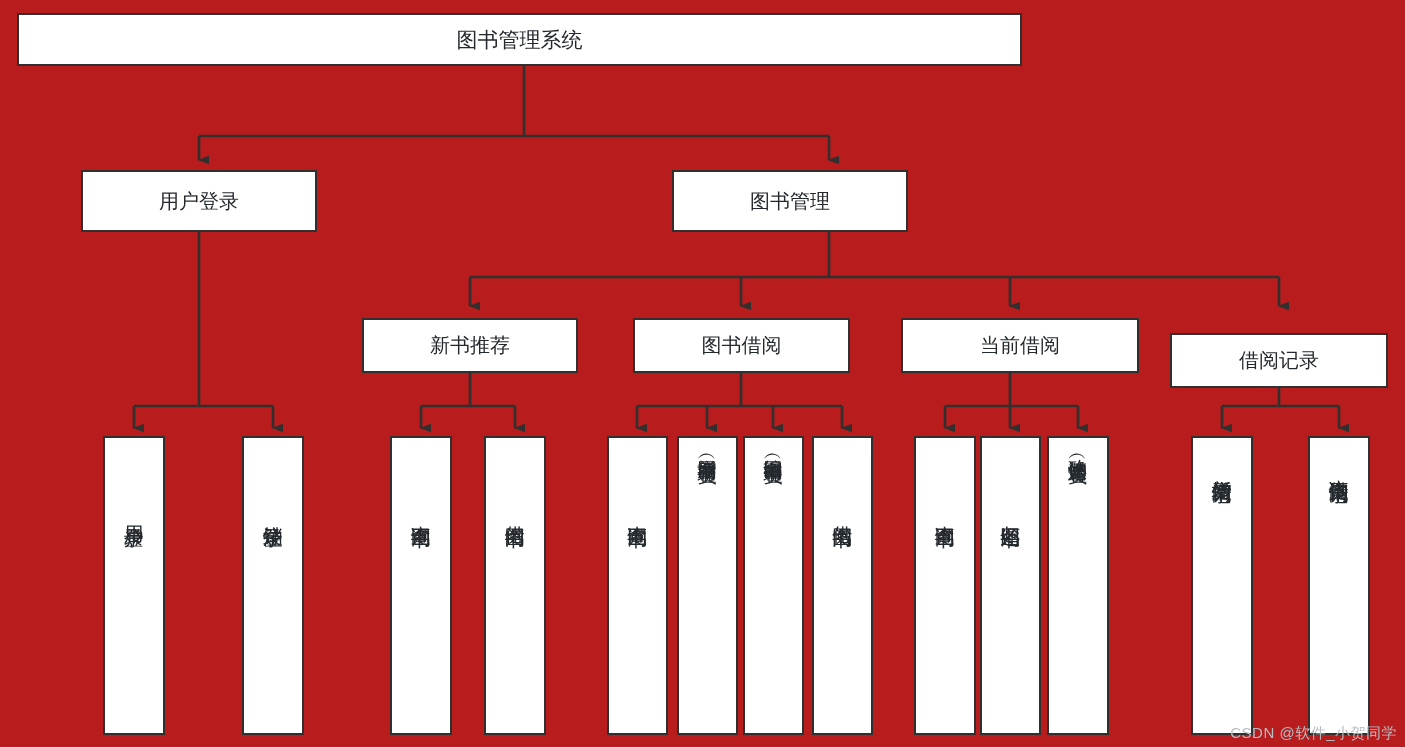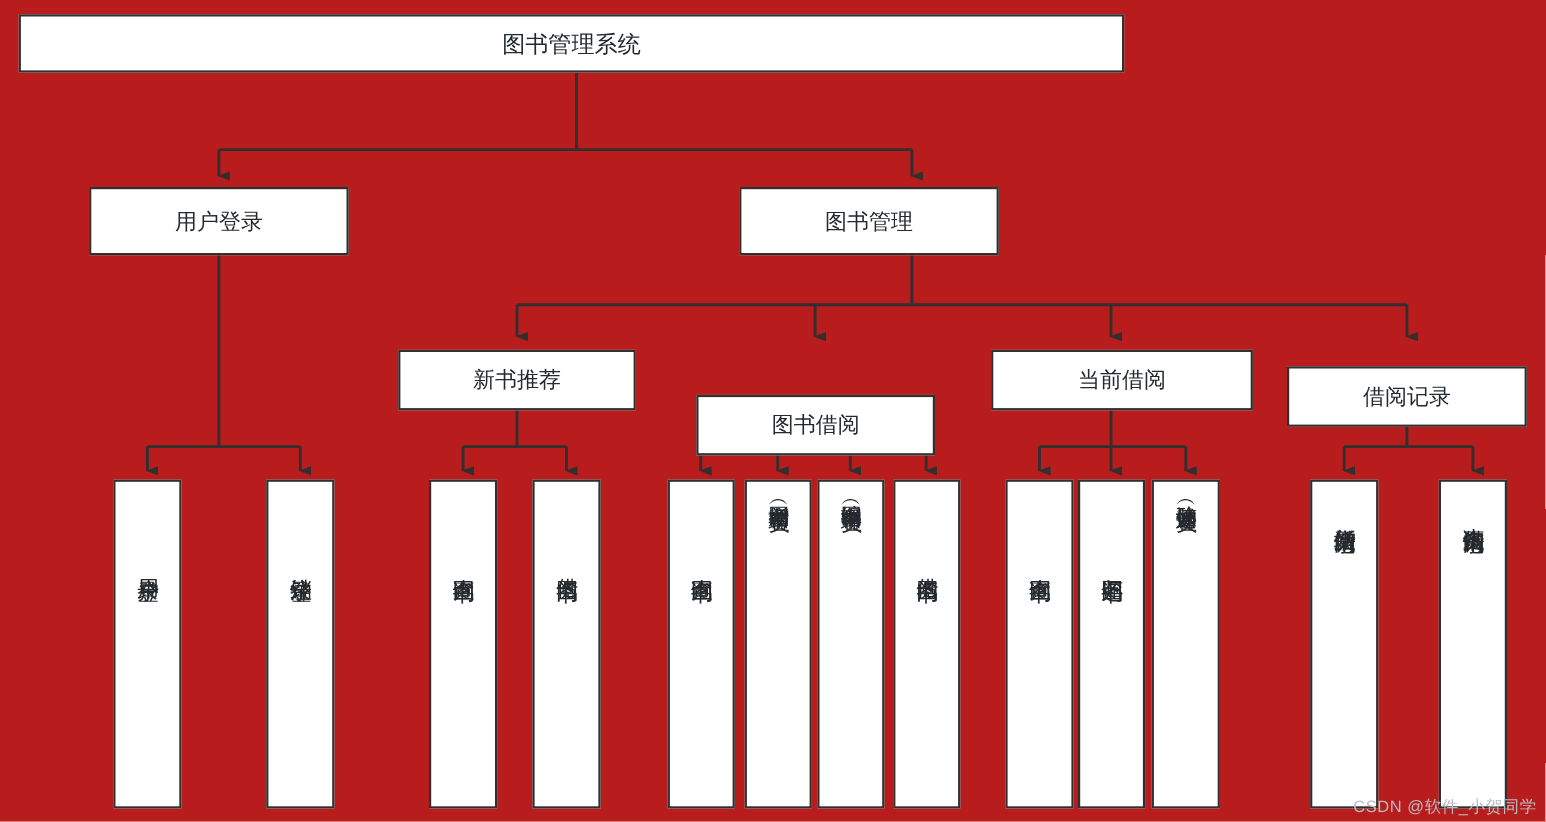--- a/index.html
+++ b/index.html
@@ -131,21 +131,21 @@
   <div class="node lvl2" style="left:81px;top:170px;width:236px;height:62px;">
     <span>用户登录</span>
   </div>
   <div class="node lvl2" style="left:672px;top:170px;width:236px;height:62px;">
     <span>图书管理</span>
   </div>
 
   <div class="node lvl3" style="left:362px;top:318px;width:216px;height:55px;">
     <span>新书推荐</span>
   </div>
-  <div class="node lvl3" style="left:633px;top:318px;width:217px;height:55px;margin-top:41px;">
+  <div class="node lvl3" style="left:633px;top:318px;width:217px;height:55px;">
     <span>图书借阅</span>
   </div>
   <div class="node lvl3" style="left:901px;top:318px;width:238px;height:55px;">
     <span>当前借阅</span>
   </div>
   <div class="node lvl3" style="left:1170px;top:333px;width:218px;height:55px;">
     <span>借阅记录</span>
   </div>
 
   <div class="node leaf" style="left:103px;top:436px;width:62px;height:299px;padding-top:72px;">

